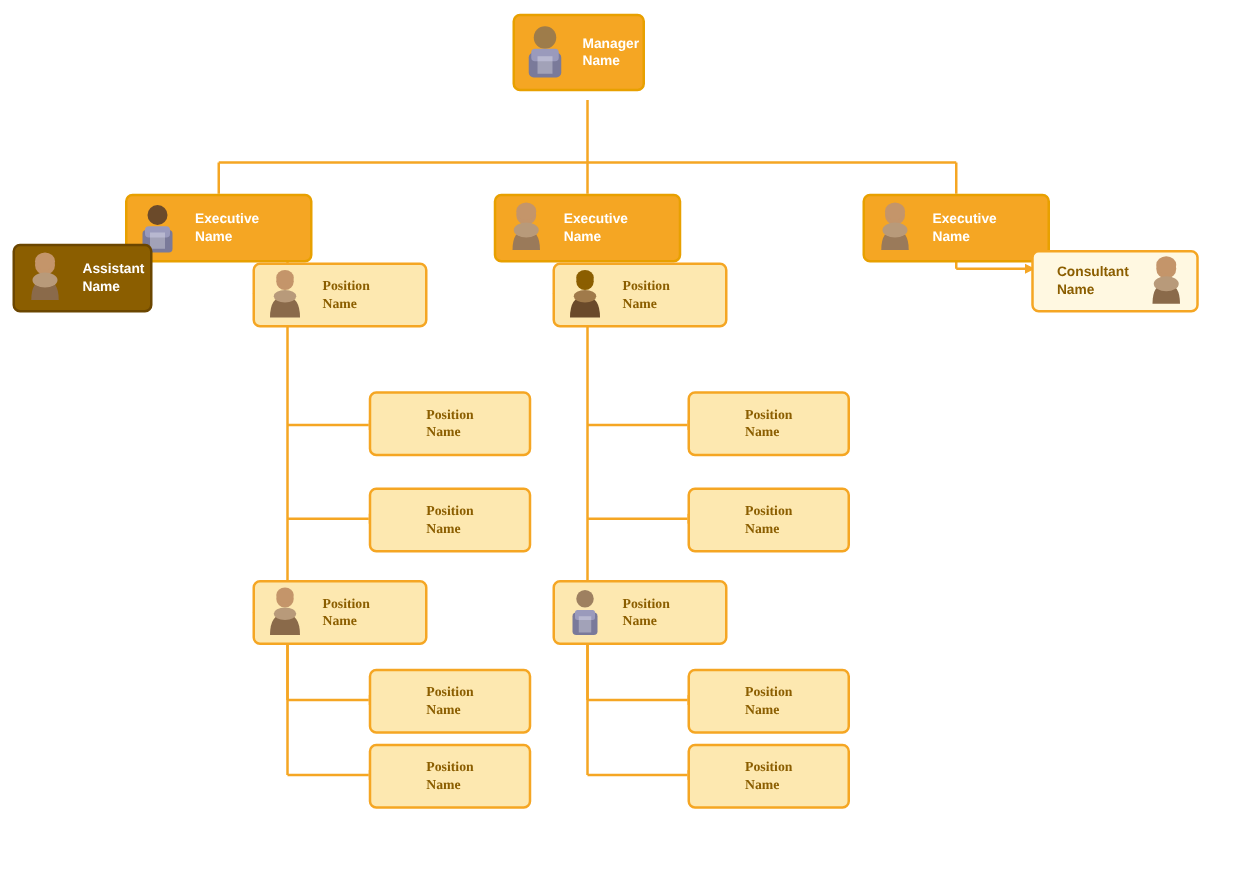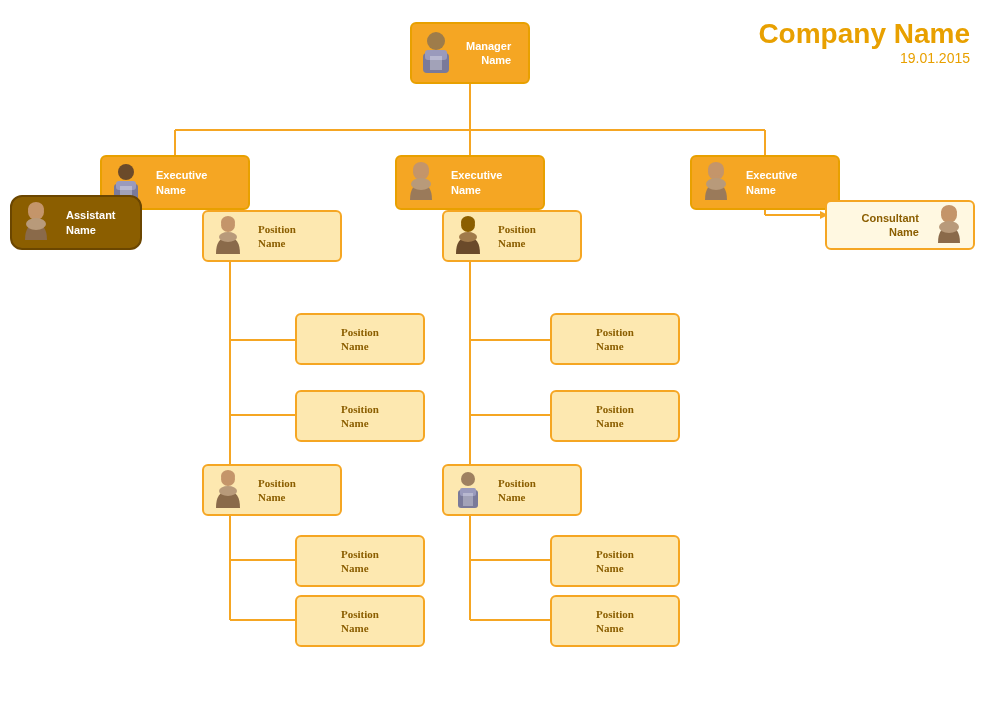--- a/index.html
+++ b/index.html
@@ -172,26 +172,22 @@
 
     <line x1="470" y1="490" x2="470" y2="620" stroke="#F5A623" stroke-width="2"></line>
     <line x1="470" y1="620" x2="550" y2="620" stroke="#F5A623" stroke-width="2"></line>
     <polygon points="550,616 558,620 550,624" fill="#F5A623"></polygon>
 
     <line x1="765" y1="175" x2="765" y2="215" stroke="#F5A623" stroke-width="2"></line>
     <line x1="765" y1="215" x2="820" y2="215" stroke="#F5A623" stroke-width="2"></line>
     <polygon points="820,211 828,215 820,219" fill="#F5A623"></polygon>
   </svg>
 
-  <div class="company-header">
-    <div class="company-name">Company Name</div>
-    <div class="company-date">19.01.2015</div>
-  </div>
-
-  <div class="node node-orange" style="left:410px; top:22px; width:120px; height:62px;text-align:right;">
+
+  <div class="node node-orange" style="left:410px; top:11px; width:106px; height:62px;">
     <div class="node-icon">
       <svg class="person" width="38" height="50" viewBox="0 0 38 50">
         <circle cx="19" cy="13" r="9" fill="#9e7c4a"></circle>
         <rect x="6" y="25" width="26" height="20" rx="4" fill="#7a7a9a"></rect>
         <rect x="8" y="22" width="22" height="10" rx="3" fill="#9a9abc"></rect>
         <rect x="13" y="28" width="12" height="14" fill="#fff" opacity="0.3"></rect>
       </svg>
     </div>
     <div class="node-text">
       <div class="node-label">Manager</div>
@@ -237,36 +233,36 @@
         <path d="M8 40 Q8 24 19 24 Q30 24 30 40" fill="#9a7a5a"></path>
         <ellipse cx="19" cy="24" rx="10" ry="6" fill="#b89a7a"></ellipse>
       </svg>
     </div>
     <div class="node-text">
       <div class="node-label">Executive</div>
       <div class="node-label">Name</div>
     </div>
   </div>
 
-  <div class="node node-dark-brown" style="left:10px; top:195px; width:132px; height:55px;border-radius:12px;">
+  <div class="node node-dark-brown" style="left:10px; top:195px; width:112px; height:55px;">
     <div class="node-icon">
       <svg class="person" width="38" height="45" viewBox="0 0 38 45">
         <circle cx="19" cy="12" r="8" fill="#c4956a"></circle>
         <ellipse cx="19" cy="9" rx="8" ry="7" fill="#c4956a"></ellipse>
         <path d="M8 40 Q8 24 19 24 Q30 24 30 40" fill="#8a6a4a"></path>
         <ellipse cx="19" cy="24" rx="10" ry="6" fill="#b89a7a"></ellipse>
       </svg>
     </div>
     <div class="node-text">
       <div class="node-label">Assistant</div>
       <div class="node-label">Name</div>
     </div>
   </div>
 
-  <div class="node node-consultant" style="left:825px; top:200px; width:150px; height:50px; flex-direction: row-reverse; text-align: right;">
+  <div class="node node-consultant" style="left:825px; top:200px; width:134px; height:50px; flex-direction: row-reverse;">
     <div class="node-icon">
       <svg class="person" width="38" height="45" viewBox="0 0 38 45">
         <circle cx="19" cy="12" r="8" fill="#c4956a"></circle>
         <ellipse cx="19" cy="9" rx="8" ry="7" fill="#c4956a"></ellipse>
         <path d="M8 40 Q8 24 19 24 Q30 24 30 40" fill="#8a6a4a"></path>
         <ellipse cx="19" cy="24" rx="10" ry="6" fill="#b89a7a"></ellipse>
       </svg>
     </div>
     <div class="node-text">
       <div class="node-label node-label-dark">Consultant</div>

